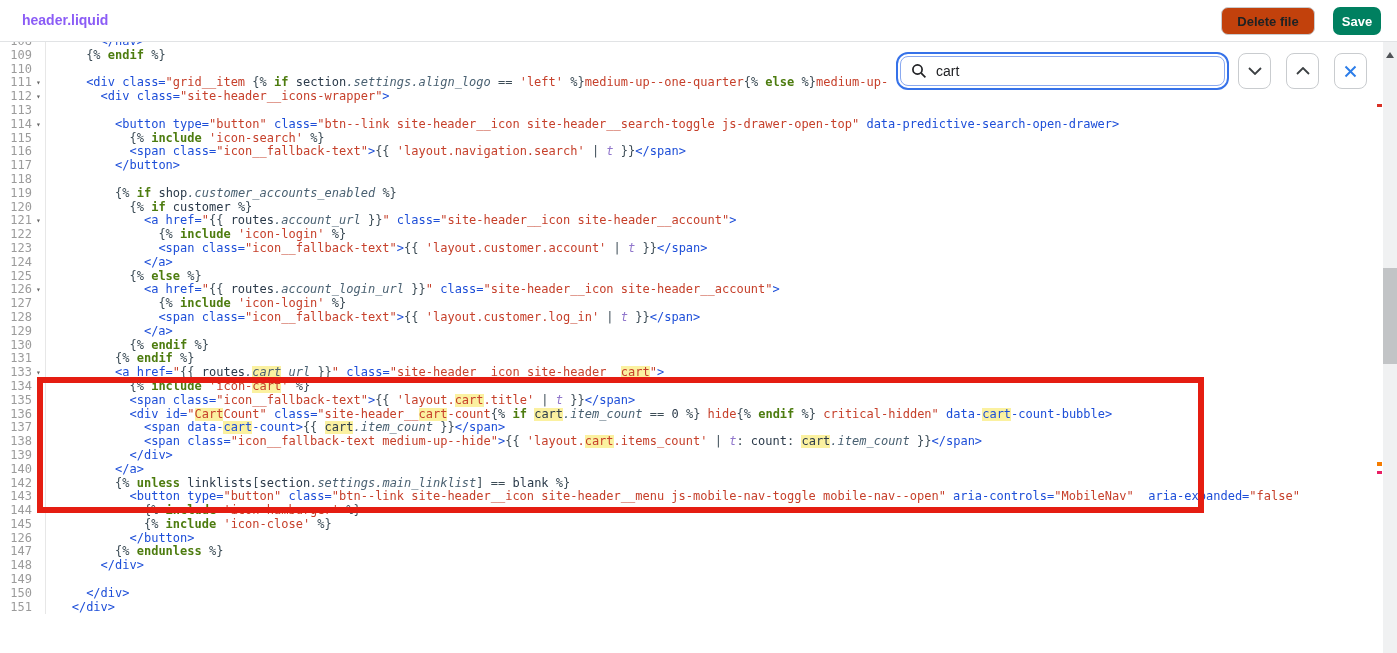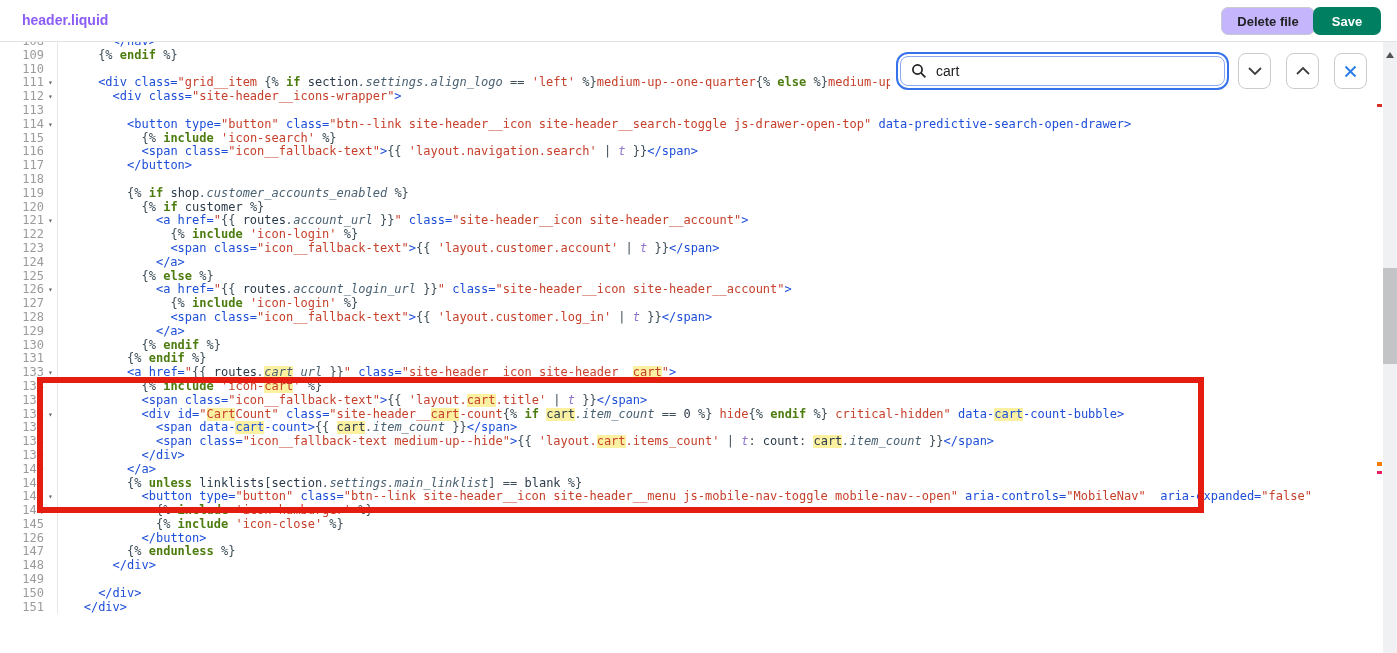--- a/index.html
+++ b/index.html
@@ -7,30 +7,30 @@
               font-family:"Liberation Sans", sans-serif; }
 
   
   .topbar { position:absolute; left:0; top:0; width:1397px; height:42px;
             background:#fff; border-bottom:1px solid #e1e3e5; z-index:40; }
   .topbar .title { position:absolute; left:22px; top:12px; font-size:14px;
                    font-weight:700; color:#8b5cf6; }
   .btn { position:absolute; top:7px; height:28px; border-radius:7px;
          font-size:13px; font-weight:600; display:flex; align-items:center;
          justify-content:center; cursor:pointer; }
-  .btn-delete { right:82px; width:94px; background:#c4b5fd; color:#202223;
+  .btn-delete { right:82px; width:94px; background:#c2410c; color:#202223;
                 border:1px solid #c9cccf; }
-  .btn-save { right:16px; width:68px; border:none; color:#fff; }
+  .btn-save { right:16px; width:48px; border:none; color:#fff; }
 
   
   .editor { position:absolute; left:0; top:42px; width:1397px; height:611px;
             background:#fff; overflow:hidden;
             font-family:"DejaVu Sans Mono", monospace; font-size:12px; }
   .code-scroll { position:absolute; left:0; top:-7px; width:1397px; }
-  .code-row { display:flex; height:13.8px; line-height:13.8px; white-space:pre;padding-left:12px; }
+  .code-row { display:flex; height:13.8px; line-height:13.8px; white-space:pre; }
   .gutter-cell { flex:0 0 46px; width:46px; display:flex;
                  border-right:1px solid #e7e7e7; color:#9b9b9b; }
   .ln { flex:0 0 32px; text-align:right; }
   .fold { flex:0 0 13px; text-align:center; font-size:8px; color:#676767;
           line-height:14px; cursor:pointer; }
   .code-line { padding-left:4px; white-space:pre; flex:1 1 auto; overflow:hidden; }
 
   
   .tk-t { color:#1d4ed8; }                       
   .tk-s { color:#c6402b; }                       

